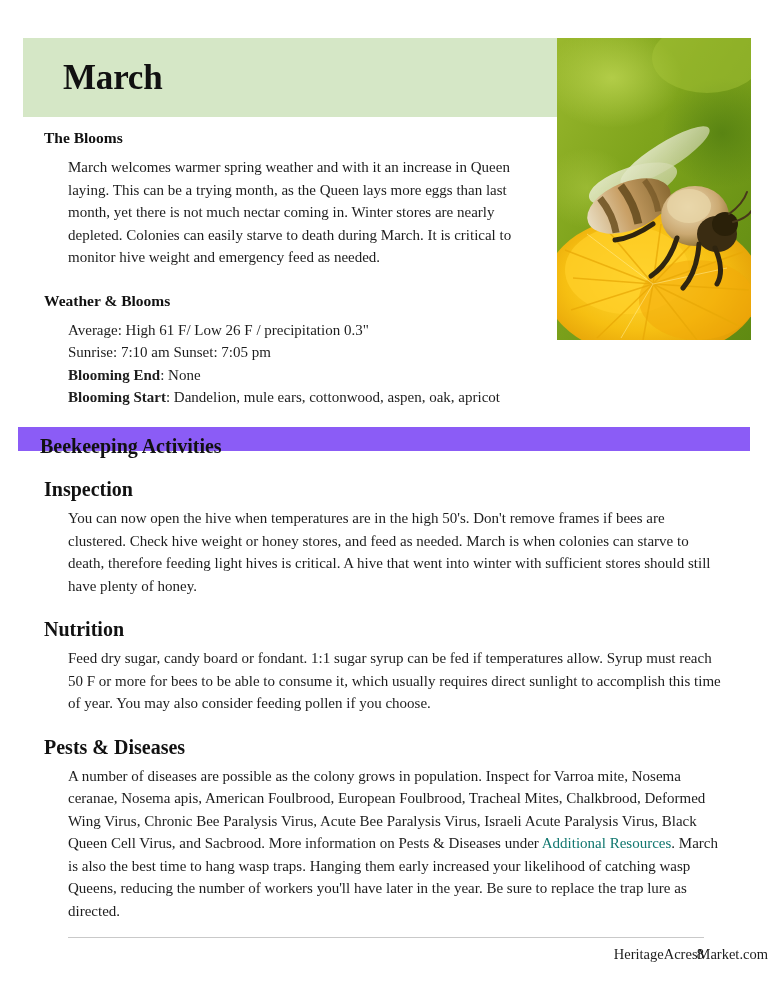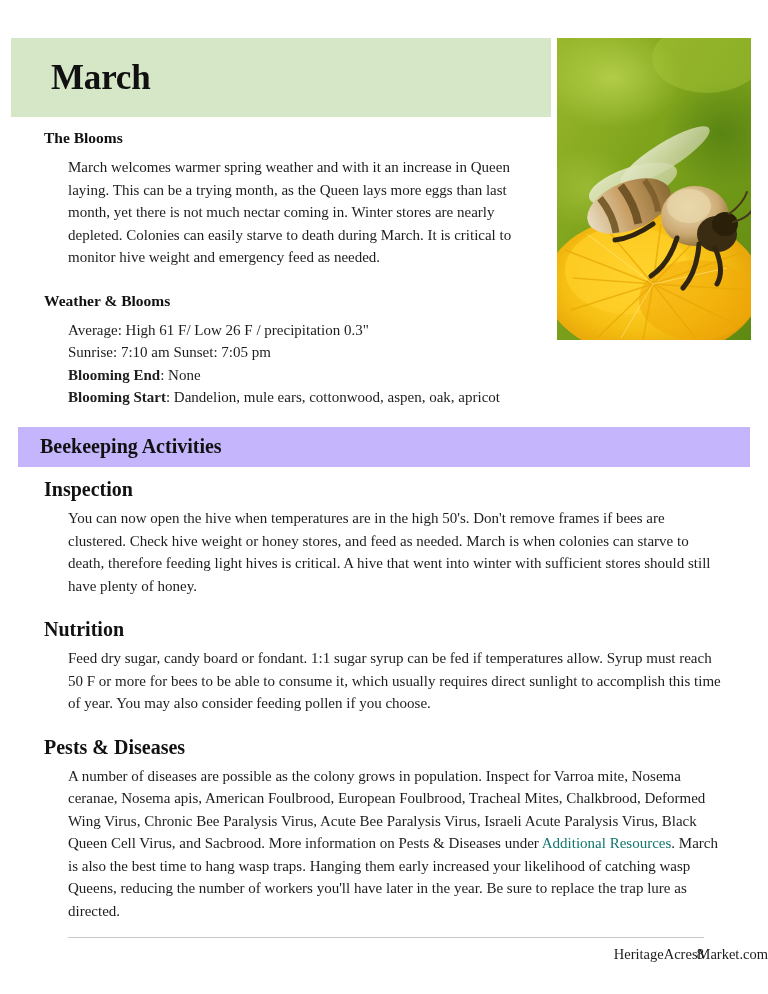--- a/index.html
+++ b/index.html
@@ -19,21 +19,21 @@
     position: absolute;
     left: 0; top: 0;
     width: 768px;
     height: 994px;
     background: #ffffff;
   }
 
   
   .month-banner {
     position: absolute;
-    left: 11px;
+    left: 23px;
     top: 38px;
     width: 540px;
     height: 79px;
     background: #d5e7c6;
   }
   .month-title {
     position: absolute;
     left: 40px;
     top: 18px;
     font-size: 35px;
@@ -82,22 +82,22 @@
     line-height: 22.5px;
   }
   .meta-line b { font-weight: bold; }
 
   
   .act-banner {
     position: absolute;
     left: 18px;
     top: 427px;
     width: 732px;
-    height: 40px;
-    background: #c4b5fd;
+    height: 24px;
+    background: #8b5cf6;
   }
   .act-banner-title {
     position: absolute;
     left: 22px;
     top: 7px;
     font-size: 20px;
     font-weight: bold;
     color: #111111;
     line-height: 25px;
   }

